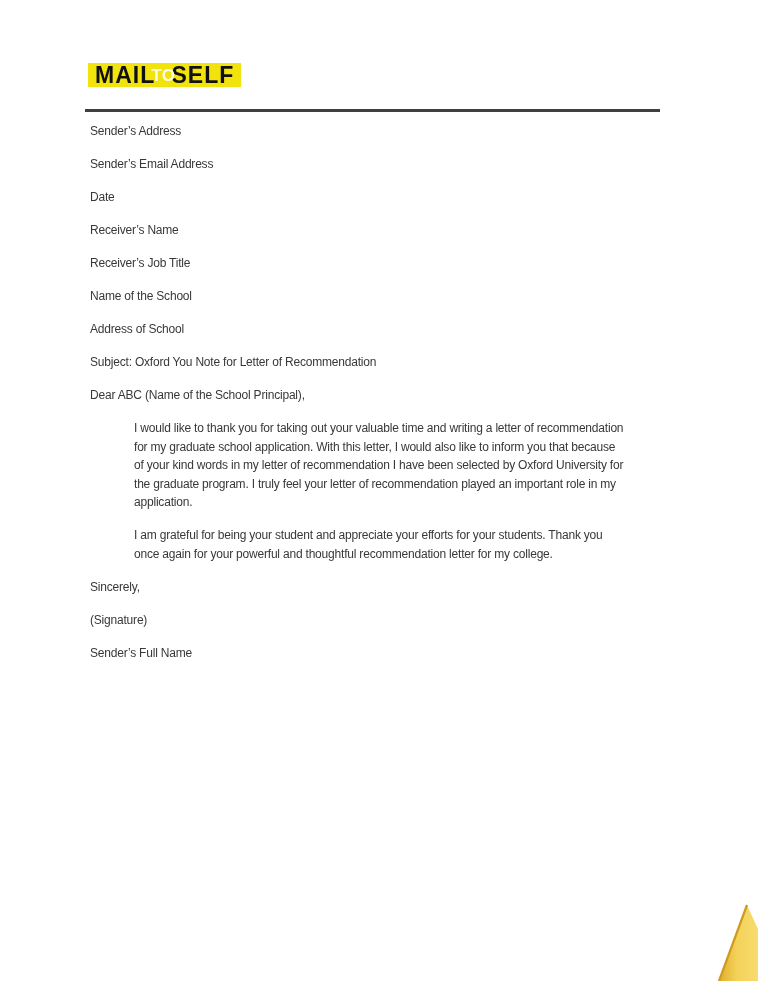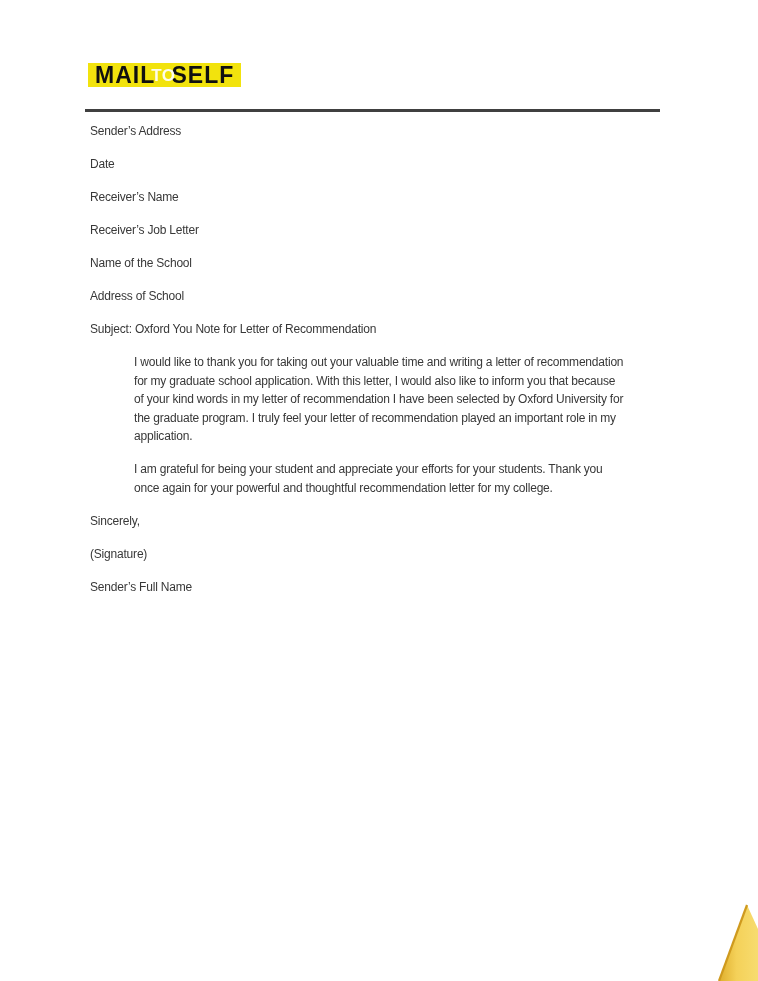--- a/index.html
+++ b/index.html
@@ -79,27 +79,29 @@
 <div class="logo">
   <span class="word">MAIL</span>
     <span class="to">TO</span>
     <span class="word">SELF</span>
 </div>
 
 <div class="rule"></div>
 
 <div class="letter">
   <p class="block">Sender’s Address</p>
+  <p class="block">Sender’s Email Address</p>
   <p class="block">Date</p>
   <p class="block">Receiver’s Name</p>
-  <p class="block">Receiver’s Job Letter</p>
+  <p class="block">Receiver’s Job Title</p>
   <p class="block">Name of the School</p>
   <p class="block">Address of School</p>
 
   <p class="block">Subject: Oxford You Note for Letter of Recommendation</p>
+  <p class="block">Dear ABC (Name of the School Principal),</p>
 
   <div class="block">
     <div class="pline">I would like to thank you for taking out your valuable time and writing a letter of recommendation</div>
     <div class="pline">for my graduate school application. With this letter, I would also like to inform you that because</div>
     <div class="pline">of your kind words in my letter of recommendation I have been selected by Oxford University for</div>
     <div class="pline">the graduate program. I truly feel your letter of recommendation played an important role in my</div>
     <div class="pline">application.</div>
   </div>
 
   <div class="block">

